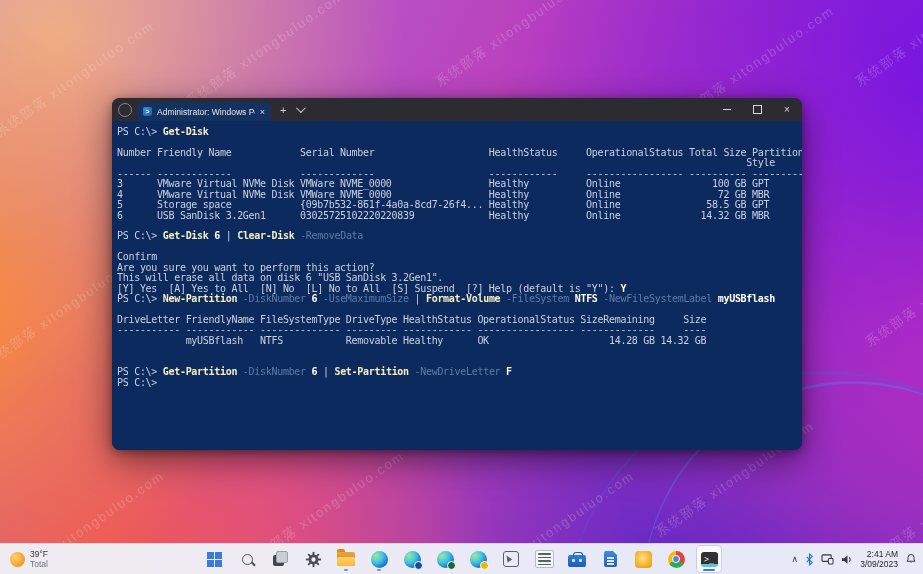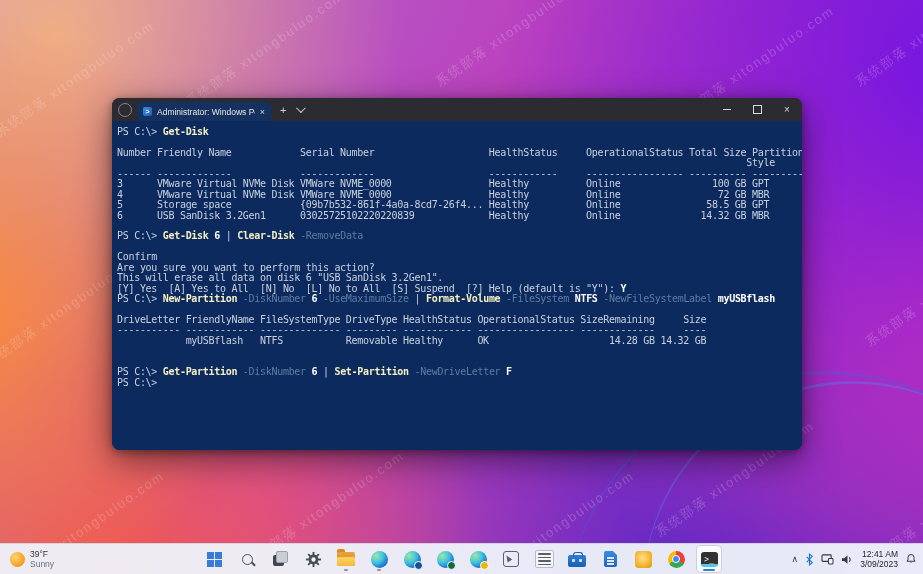--- a/index.html
+++ b/index.html
@@ -131,21 +131,21 @@
     </div>
   </div>
   <div class="term" id="term"><div class="tl"><span class="seg-p">PS C:\&gt; </span><span class="seg-c">Get-Disk</span></div><div class="tl"> </div><div class="tl"><span class="seg-p">Number Friendly Name            Serial Number                    HealthStatus     OperationalStatus Total Size Partition</span></div><div class="tl"><span class="seg-p">                                                                                                              Style</span></div><div class="tl"><span class="seg-p">------ -------------            -------------                    ------------     ----------------- ---------- ---------</span></div><div class="tl"><span class="seg-p">3      VMware Virtual NVMe Disk VMWare NVME_0000                 Healthy          Online                100 GB GPT</span></div><div class="tl"><span class="seg-p">4      VMware Virtual NVMe Disk VMWare NVME_0000                 Healthy          Online                 72 GB MBR</span></div><div class="tl"><span class="seg-p">5      Storage space            {09b7b532-861f-4a0a-8cd7-26f4... Healthy          Online               58.5 GB GPT</span></div><div class="tl"><span class="seg-p">6      USB SanDisk 3.2Gen1      03025725102220220839             Healthy          Online              14.32 GB MBR</span></div><div class="tl"> </div><div class="tl"><span class="seg-p">PS C:\&gt; </span><span class="seg-c">Get-Disk</span><span class="seg-p"> </span><span class="seg-a">6</span><span class="seg-p"> | </span><span class="seg-c">Clear-Disk</span><span class="seg-p"> </span><span class="seg-d">-RemoveData</span></div><div class="tl"> </div><div class="tl"><span class="seg-p">Confirm</span></div><div class="tl"><span class="seg-p">Are you sure you want to perform this action?</span></div><div class="tl"><span class="seg-p">This will erase all data on disk 6 "USB SanDisk 3.2Gen1".</span></div><div class="tl"><span class="seg-p">[Y] Yes  [A] Yes to All  [N] No  [L] No to All  [S] Suspend  [?] Help (default is "Y"): </span><span class="seg-a">Y</span></div><div class="tl"><span class="seg-p">PS C:\&gt; </span><span class="seg-c">New-Partition</span><span class="seg-d"> -DiskNumber</span><span class="seg-a"> 6</span><span class="seg-d"> -UseMaximumSize</span><span class="seg-p"> | </span><span class="seg-c">Format-Volume</span><span class="seg-d"> -FileSystem</span><span class="seg-a"> NTFS</span><span class="seg-d"> -NewFileSystemLabel</span><span class="seg-a"> myUSBflash</span></div><div class="tl"> </div><div class="tl"><span class="seg-p">DriveLetter FriendlyName FileSystemType DriveType HealthStatus OperationalStatus SizeRemaining     Size</span></div><div class="tl"><span class="seg-p">----------- ------------ -------------- --------- ------------ ----------------- -------------     ----</span></div><div class="tl"><span class="seg-p">            myUSBflash   NTFS           Removable Healthy      OK                     14.28 GB 14.32 GB</span></div><div class="tl"> </div><div class="tl"> </div><div class="tl"><span class="seg-p">PS C:\&gt; </span><span class="seg-c">Get-Partition</span><span class="seg-d"> -DiskNumber</span><span class="seg-a"> 6</span><span class="seg-p"> | </span><span class="seg-c">Set-Partition</span><span class="seg-d"> -NewDriveLetter</span><span class="seg-a"> F</span></div><div class="tl"><span class="seg-p">PS C:\&gt;</span></div></div>
 </div>
 
 <div class="taskbar">
   <div class="tb-left">
     <span class="sun"></span>
     <span class="wtext">
       <div>39°F</div>
-      <div class="cond">Sunny</div>
+      <div class="cond">Total</div>
     </span>
   </div>
 
   <div class="tb-center">
     <div class="tbi">
         <span class="start-grid">
           <span></span>
           <span></span>
           <span></span>
           <span></span>
@@ -240,21 +240,21 @@
           <rect x="8" y="5" width="5" height="6" rx="1" fill="#eef3fa" stroke="#33383f" stroke-width="1.1"></rect>
         </svg>
     </span>
     <span class="trayi">
       <svg width="12" height="11" viewBox="0 0 13 12">
           <path d="M1 4.5h2.5L7 1.5v9L3.5 7.5H1z" fill="#33383f"></path>
           <path d="M9 3.5a4 4 0 010 5" stroke="#33383f" stroke-width="1.1" fill="none"></path>
         </svg>
     </span>
     <span class="clock">
-      <div>12:41 AM</div>
+      <div>2:41 AM</div>
       <div>3/09/2023</div>
     </span>
     <span class="trayi">
       <svg width="12" height="12" viewBox="0 0 16 16">
           <path d="M8 2a4 4 0 00-4 4v3.2L2.6 11h10.8L12 9.2V6a4 4 0 00-4-4z" fill="none" stroke="#33383f" stroke-width="1.3"></path>
           <path d="M6.8 12.5a1.3 1.3 0 002.4 0z" fill="#33383f"></path>
         </svg>
     </span>
   </div>
 </div>

